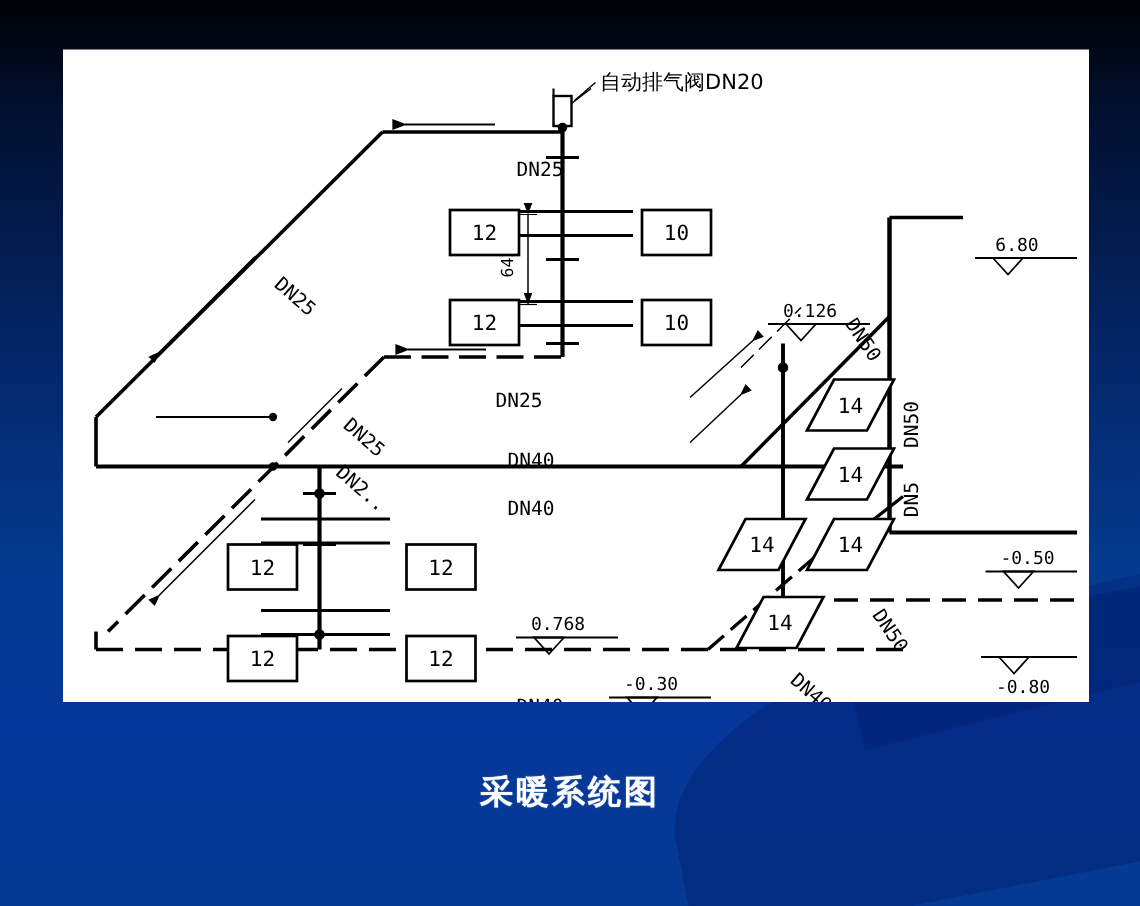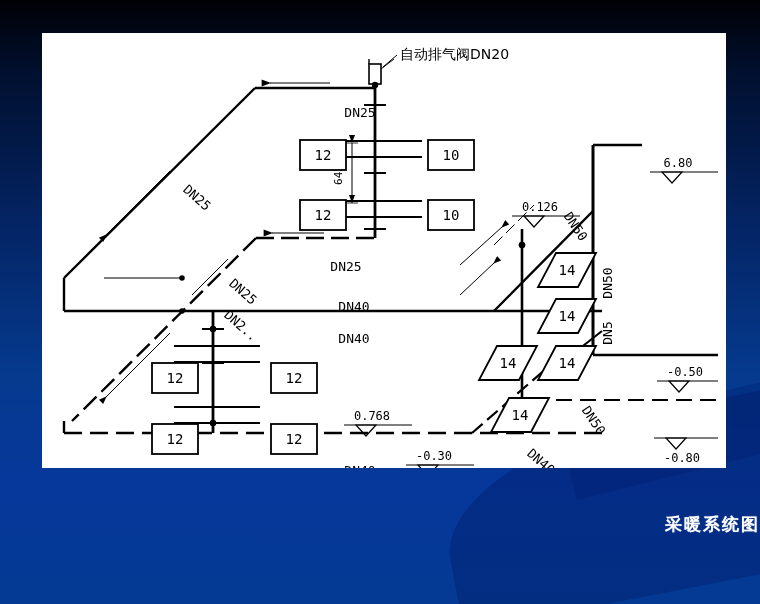--- a/index.html
+++ b/index.html
@@ -24,22 +24,22 @@
     background:rgba(0,25,100,0.26);
     transform:rotate(-14deg);transform-origin:0 0;
     border-radius:50% 40% 0 0;
   }
   #canvas-area{
     position:absolute;left:42px;top:33px;width:684px;height:435px;
     background:#ffffff;
   }
   #dwg{position:absolute;left:0;top:0;}
   #title{
-    position:absolute;left:0;top:513px;width:760px;text-align:right;
-    color:#ffffff;font-size:17px;font-weight:bold;letter-spacing:2px;
+    position:absolute;left:0;top:513px;width:760px;text-align:center;
+    color:#ffffff;font-size:22px;font-weight:bold;letter-spacing:2px;
     font-family:"DejaVu Sans","Liberation Sans",sans-serif;
     text-shadow:0 0 1px rgba(255,255,255,.5);
   }
   svg text{font-family:"DejaVu Sans Mono","Liberation Mono",monospace;fill:#000;}
 </style>
 </head>
 <body>
 
 <div id="slide">
 

